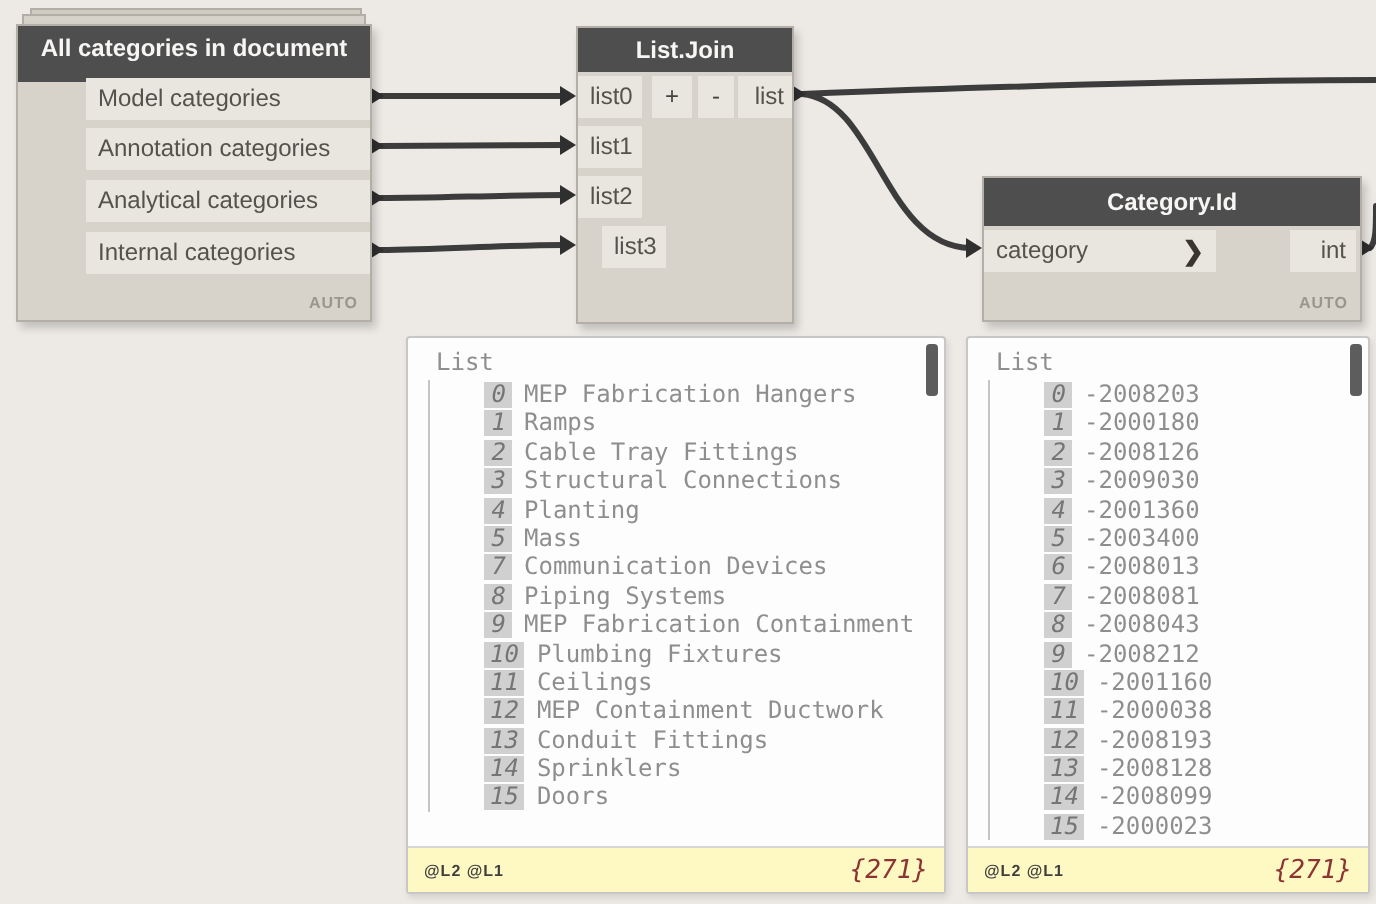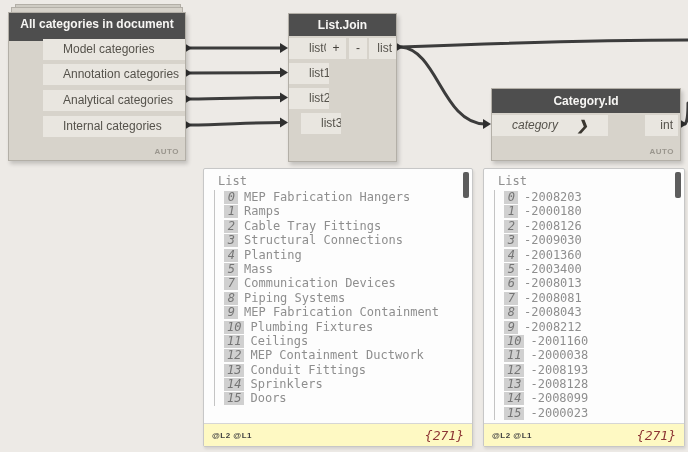--- a/index.html
+++ b/index.html
@@ -16,41 +16,41 @@
   .node {
     position:absolute; z-index:2; background:#d7d3cb;
     border:1px solid #b3afa7; box-shadow:2px 3px 4px rgba(0,0,0,0.18);
   }
   .node-header {
     position:absolute; left:0; top:0; right:0; height:28px; background:#4e4e4e;
     color:#f7f6f4; font-size:12px; font-weight:bold; text-align:center; line-height:23px;
   }
   .port {
     position:absolute; height:21px; background:#e9e6e0; color:#55524b;
-    font-size:12px; line-height:21px; padding:0 20px; box-sizing:border-box;
+    font-size:12px; line-height:21px; padding:0 6px; box-sizing:border-box;
     white-space:nowrap; overflow:hidden;
   }
   .port.btn { text-align:center; padding:0; color:#45423c; }
   .port.right-align { text-align:right; }
-  .port.flex { display:flex; justify-content:space-between; align-items:center;font-style:italic; }
+  .port.flex { display:flex; justify-content:space-between; align-items:center; }
   .chevron { font-weight:bold; color:#3a362f; font-size:13px; }
   .lacing {
     position:absolute; right:6px; bottom:4px; font-size:8px; font-weight:bold;
     color:#9a968e; letter-spacing:0.5px;
   }
 
   .bubble {
     position:absolute; z-index:2; background:#fdfdfd; border:1px solid #c7c7c7;
     border-radius:2px; box-shadow:1px 2px 3px rgba(0,0,0,0.10);
     font-family:"DejaVu Sans Mono", monospace;
   }
   .bubble-root { position:absolute; left:14px; top:5px; font-size:12px; color:#8e8e8e; }
   .bubble-items {
     position:absolute; left:10px; top:21px; right:10px;
-    border-left:1px solid #c4c4c4; padding-left:9px;
+    border-left:1px solid #c4c4c4; padding-left:27px;
   }
   .row { height:14.4px; line-height:14.4px; font-size:12px; color:#8e8e8e; white-space:nowrap; overflow:hidden; }
   .idx {
     display:inline-block; background:#d0d0d0; color:#757575; font-style:italic;
     min-width:8px; text-align:right; padding:0 3px; margin-right:6px; line-height:13px;
   }
   .bubble-footer {
     position:absolute; left:0; right:0; bottom:0; height:23px; background:#fef9c3;
     border-top:1px solid #d6d6d6; display:flex; justify-content:space-between;
     align-items:center; padding:0 8px; box-sizing:border-box;

